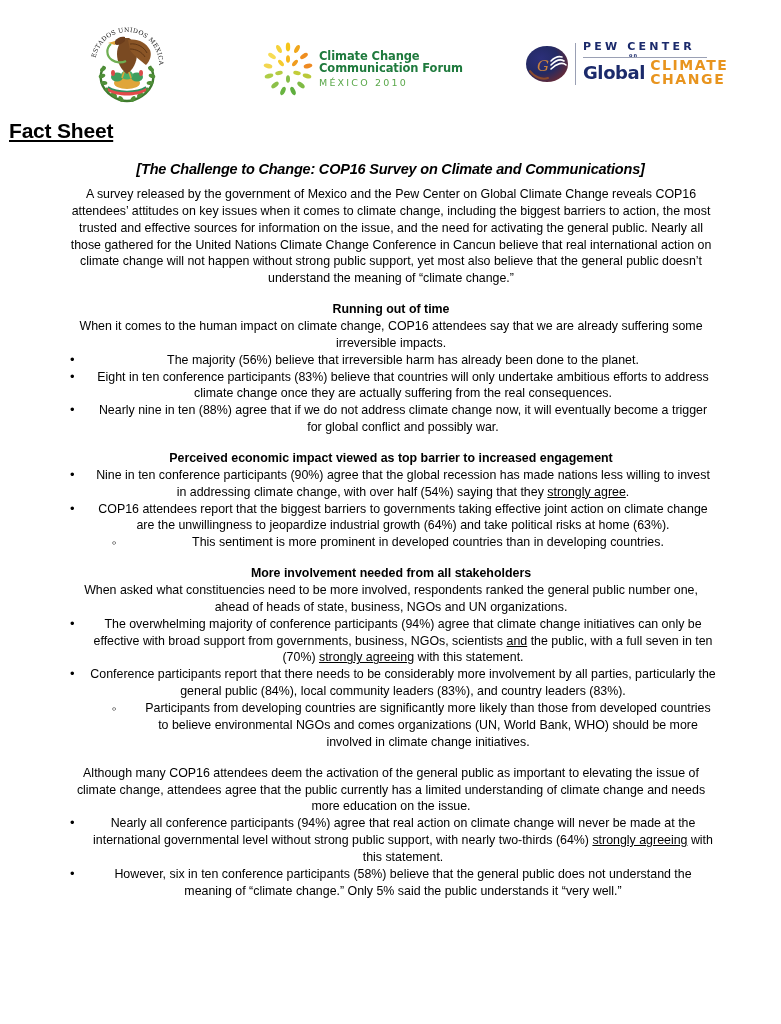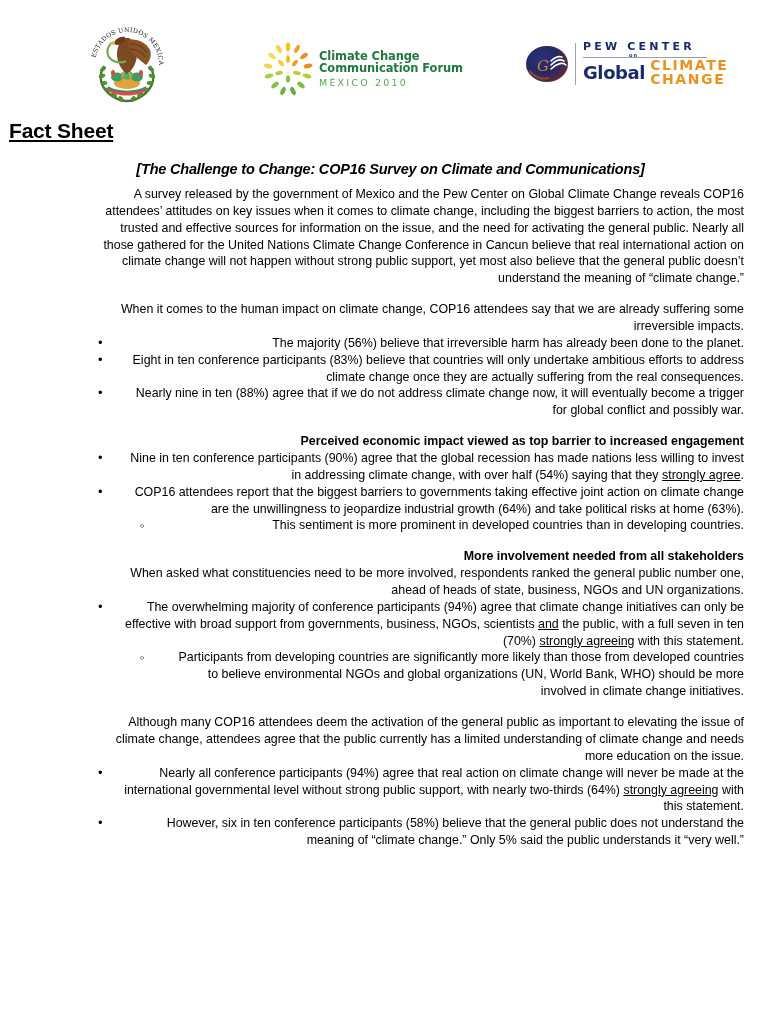--- a/index.html
+++ b/index.html
@@ -168,22 +168,21 @@
   }
 
   
   .content {
     position: absolute;
     left: 66px;
     top: 186px;
     width: 650px;
     font-size: 12.4px;
     line-height: 1.36;
-    text-align: right;
-    margin-left: 28px;
+    text-align: center;
   }
   .para {
     margin: 0;
     font-size: 12.4px;
     line-height: 1.36;
   }
   .section { margin-top: 14px; }
   .section-heading {
     font-weight: bold;
     font-size: 12.4px;
@@ -363,20 +362,21 @@
     </div>
   </div>
 
   <div class="doc-title">Fact Sheet</div>
   <div class="doc-subtitle">[The Challenge to Change: COP16 Survey on Climate and Communications]</div>
 
   <div class="content">
     <p class="para">A survey released by the government of Mexico and the Pew Center on Global Climate Change reveals COP16 attendees’ attitudes on key issues when it comes to climate change, including the biggest barriers to action, the most trusted and effective sources for information on the issue, and the need for activating the general public. Nearly all those gathered for the United Nations Climate Change Conference in Cancun believe that real international action on climate change will not happen without strong public support, yet most also believe that the general public doesn’t understand the meaning of “climate change.”</p>
     <div id="sections-root">
         <div class="section">
+          <div class="section-heading">Running out of time</div>
           <p class="section-lead">When it comes to the human impact on climate change, COP16 attendees say that we are already suffering some irreversible impacts.</p>
           <ul class="bullets">
             <li><span>The majority (56%) believe that irreversible harm has already been done to the planet.</span></li>
             <li><span>Eight in ten conference participants (83%) believe that countries will only undertake ambitious efforts to address climate change once they are actually suffering from the real consequences.</span></li>
             <li><span>Nearly nine in ten (88%) agree that if we do not address climate change now, it will eventually become a trigger for global conflict and possibly war.</span></li>
           </ul>
         </div>
         <div class="section">
           <div class="section-heading">Perceived economic impact viewed as top barrier to increased engagement</div>
           <ul class="bullets">
@@ -385,22 +385,23 @@
             <ul class="subbullets">
               <li>This sentiment is more prominent in developed countries than in developing countries.</li>
             </ul>
           </ul>
         </div>
         <div class="section">
           <div class="section-heading">More involvement needed from all stakeholders</div>
           <p class="section-lead">When asked what constituencies need to be more involved, respondents ranked the general public number one, ahead of heads of state, business, NGOs and UN organizations.</p>
           <ul class="bullets">
             <li><span>The overwhelming majority of conference participants (94%) agree that climate change initiatives can only be effective with broad support from governments, business, NGOs, scientists </span><u class="ul">and</u><span> the public, with a full seven in ten (70%) </span><u class="ul">strongly agreeing</u><span> with this statement.</span></li>
+            <li><span>Conference participants report that there needs to be considerably more involvement by all parties, particularly the general public (84%), local community leaders (83%), and country leaders (83%).</span></li>
             <ul class="subbullets">
-              <li>Participants from developing countries are significantly more likely than those from developed countries to believe environmental NGOs and global organizations (UN, World Bank, WHO) should be more involved in climate change initiatives.</li>
+              <li>Participants from developing countries are significantly more likely than those from developed countries to believe environmental NGOs and comes organizations (UN, World Bank, WHO) should be more involved in climate change initiatives.</li>
             </ul>
           </ul>
         </div>
         <div class="section">
           <p class="section-lead">Although many COP16 attendees deem the activation of the general public as important to elevating the issue of climate change, attendees agree that the public currently has a limited understanding of climate change and needs more education on the issue.</p>
           <ul class="bullets">
             <li><span>Nearly all conference participants (94%) agree that real action on climate change will never be made at the international governmental level without strong public support, with nearly two-thirds (64%) </span><u class="ul">strongly agreeing</u><span> with this statement.</span></li>
             <li><span>However, six in ten conference participants (58%) believe that the general public does not understand the meaning of “climate change.” Only 5% said the public understands it “very well.”</span></li>
           </ul>
         </div>

